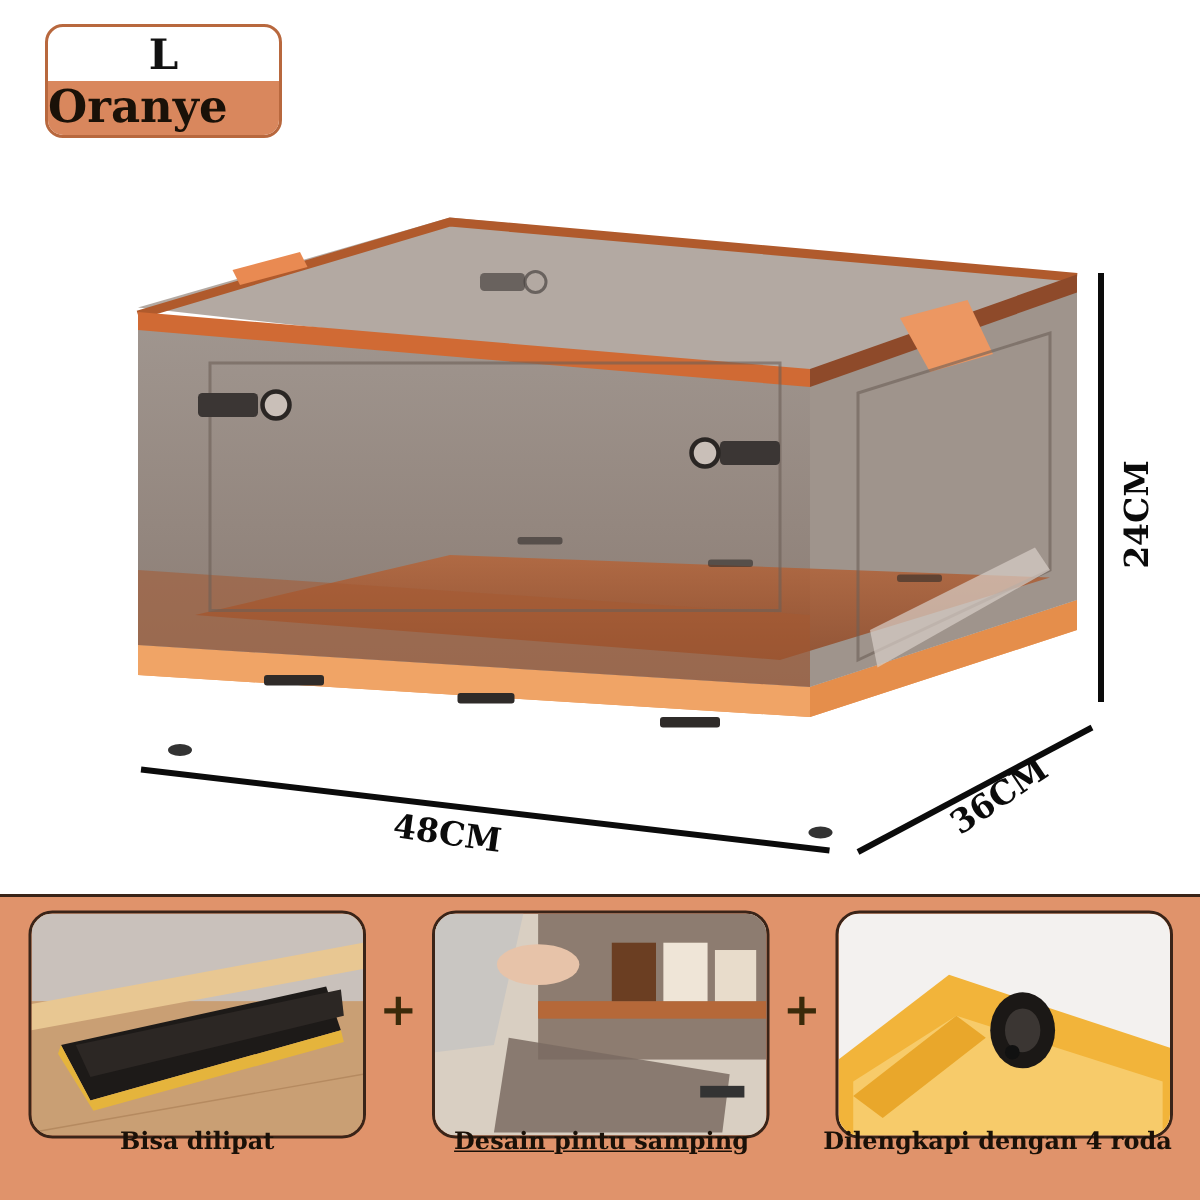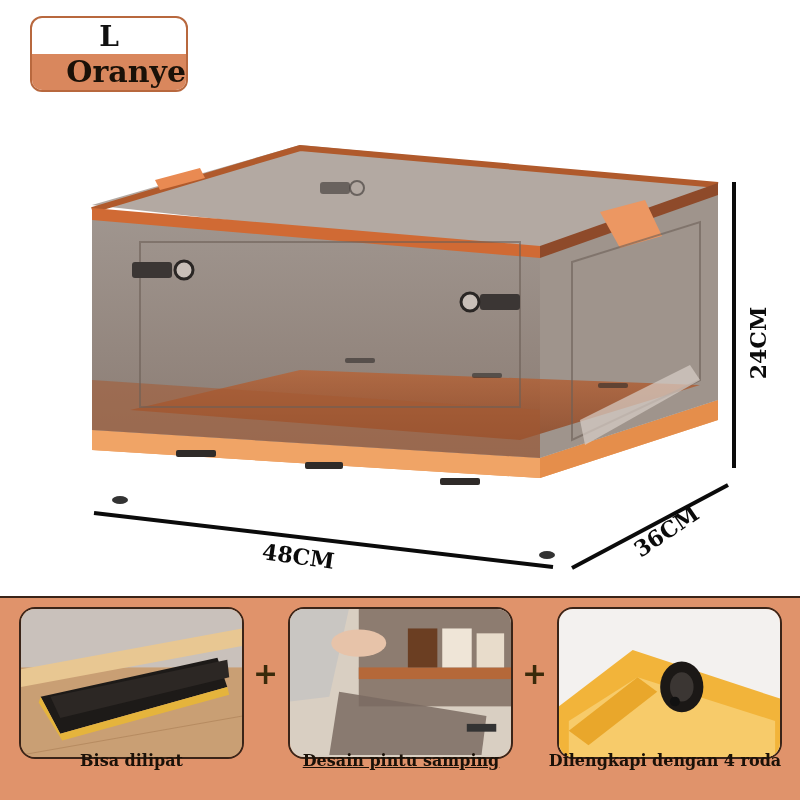--- a/index.html
+++ b/index.html
@@ -10,21 +10,21 @@
   .badge {
     position: absolute; left: 30px; top: 16px; width: 158px; height: 76px;
     border: 2px solid #b8683e; border-radius: 12px; overflow: hidden;
     background: #fff;
   }
   .badge .size {
     height: 36px; line-height: 38px; text-align: center;
     font-weight: bold; font-size: 28px; color: #111;
   }
   .badge .color {
-    height: 38px; line-height: 36px; text-align: right;
+    height: 38px; line-height: 36px; text-align: left;
     background: #d9875d; font-weight: bold; font-size: 30px; color: #1a1108;
   }
 
   
   .stage { position: absolute; left: 0; top: 100px; width: 800px; height: 480px; }
   .stage svg { position: absolute; left: 0; top: 0; }
 
   .dim { position: absolute; font-weight: bold; font-size: 22px; color: #0b0b0b; white-space: nowrap; }
   .dim-width { left: 262px; top: 443px; transform: rotate(8deg); }
   .dim-depth { left: 630px; top: 418px; transform: rotate(-34deg); }

